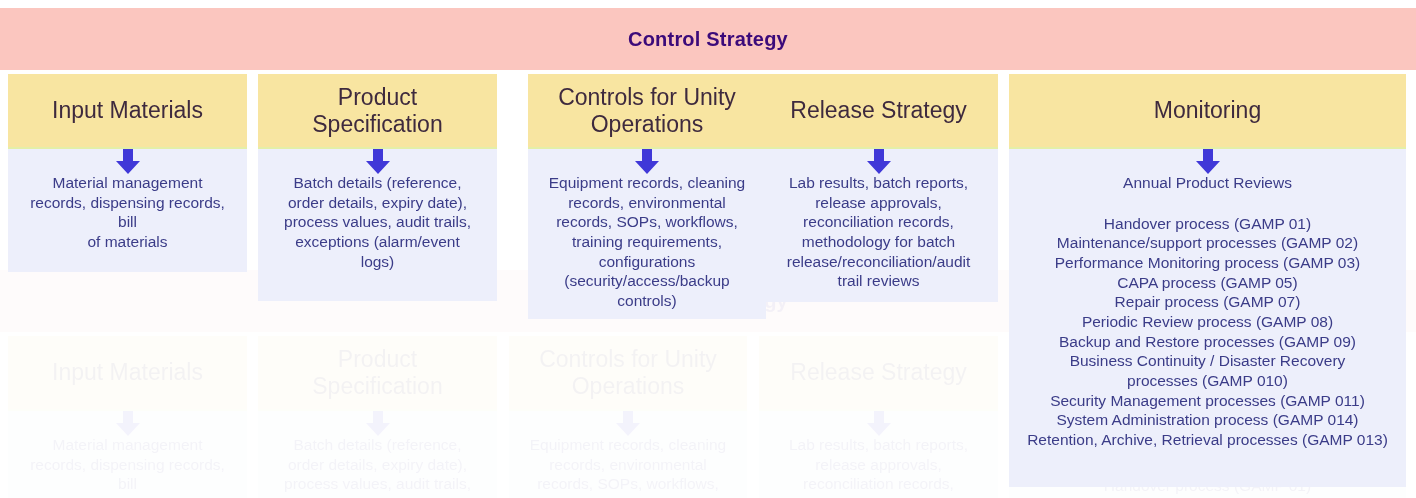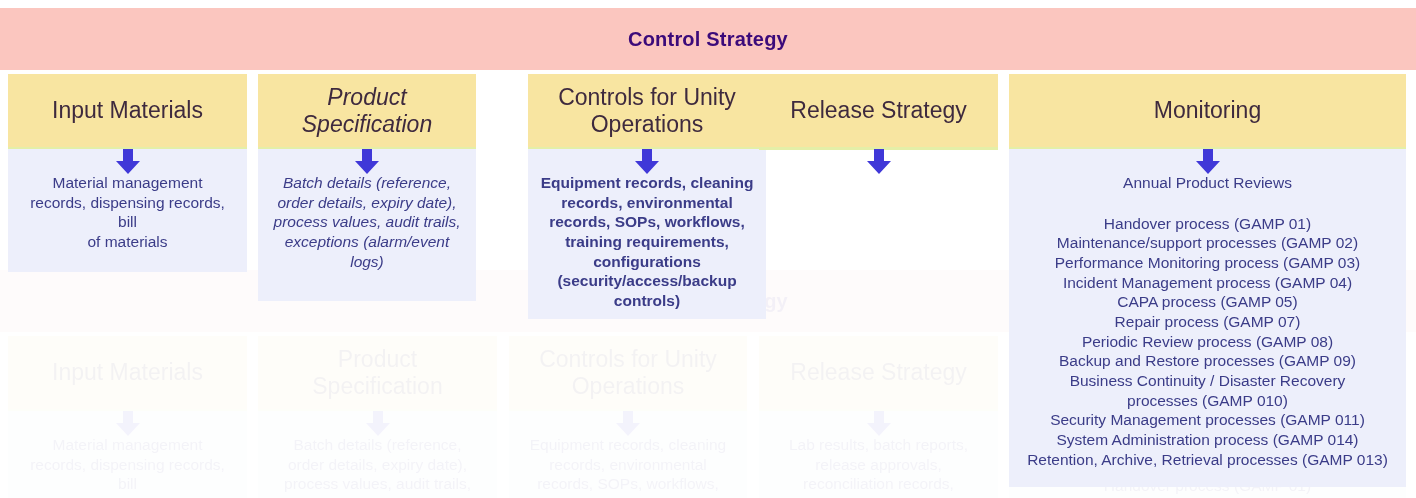--- a/index.html
+++ b/index.html
@@ -232,21 +232,21 @@
         </svg>
       </div>
       <div class="col-body" style="height:123px;">
         <div class="body-main">Material management
 records, dispensing records,
 bill
 of materials</div>
       </div>
     </div>
 
-    <div class="column" style="left:258px;width:218px;font-style:italic;">
+    <div class="column" style="left:258px;width:239px;">
       <div class="col-header" style="height:76px;white-space:pre-line;">Product
 Specification</div>
       <div class="arrow-wrap">
         <svg width="30" height="26" viewBox="0 0 30 26" aria-hidden="true">
           <polygon points="10,0 20,0 20,12 27,12 15,25 3,12 10,12" fill="#4038D8"></polygon>
         </svg>
       </div>
       <div class="col-body" style="height:152px;">
         <div class="body-main">Batch details (reference,
 order details, expiry date),
@@ -257,54 +257,61 @@
     </div>
 
     <div class="column" style="left:528px;width:238px;">
       <div class="col-header" style="height:76px;white-space:pre-line;">Controls for Unity
 Operations</div>
       <div class="arrow-wrap">
         <svg width="30" height="26" viewBox="0 0 30 26" aria-hidden="true">
           <polygon points="10,0 20,0 20,12 27,12 15,25 3,12 10,12" fill="#4038D8"></polygon>
         </svg>
       </div>
-      <div class="col-body" style="height:170px;font-weight:bold;">
+      <div class="col-body" style="height:170px;">
         <div class="body-main">Equipment records, cleaning
 records, environmental
 records, SOPs, workflows,
 training requirements,
 configurations
 (security/access/backup
 controls)</div>
       </div>
     </div>
 
     <div class="column" style="left:759px;width:239px;">
       <div class="col-header" style="height:76px;white-space:pre-line;">Release Strategy</div>
       <div class="arrow-wrap">
         <svg width="30" height="26" viewBox="0 0 30 26" aria-hidden="true">
           <polygon points="10,0 20,0 20,12 27,12 15,25 3,12 10,12" fill="#4038D8"></polygon>
         </svg>
       </div>
+      <div class="col-body" style="height:153px;">
+        <div class="body-main">Lab results, batch reports,
+release approvals,
+reconciliation records,
+methodology for batch
+release/reconciliation/audit
+trail reviews</div>
+      </div>
     </div>
 
     <div class="column" style="left:1009px;width:397px;">
       <div class="col-header" style="height:76px;white-space:pre-line;">Monitoring</div>
       <div class="arrow-wrap">
         <svg width="30" height="26" viewBox="0 0 30 26" aria-hidden="true">
           <polygon points="10,0 20,0 20,12 27,12 15,25 3,12 10,12" fill="#4038D8"></polygon>
         </svg>
       </div>
       <div class="col-body" style="height:338px;">
         <div class="body-main">Annual Product Reviews</div>
         <div class="gamp-list">
             <div class="gamp-item">Handover process (GAMP 01)</div>
             <div class="gamp-item">Maintenance/support processes (GAMP 02)</div>
             <div class="gamp-item">Performance Monitoring process (GAMP 03)</div>
-            <div class="gamp-item">Incident Management process (GAMP 04)</div>
             <div class="gamp-item">CAPA process (GAMP 05)</div>
             <div class="gamp-item">Repair process (GAMP 07)</div>
             <div class="gamp-item">Periodic Review process (GAMP 08)</div>
             <div class="gamp-item">Backup and Restore processes (GAMP 09)</div>
             <div class="gamp-item">Business Continuity / Disaster Recovery
 processes (GAMP 010)</div>
             <div class="gamp-item">Security Management processes (GAMP 011)</div>
             <div class="gamp-item">System Administration process (GAMP 014)</div>
             <div class="gamp-item">Retention, Archive, Retrieval processes (GAMP 013)</div>
           </div>

